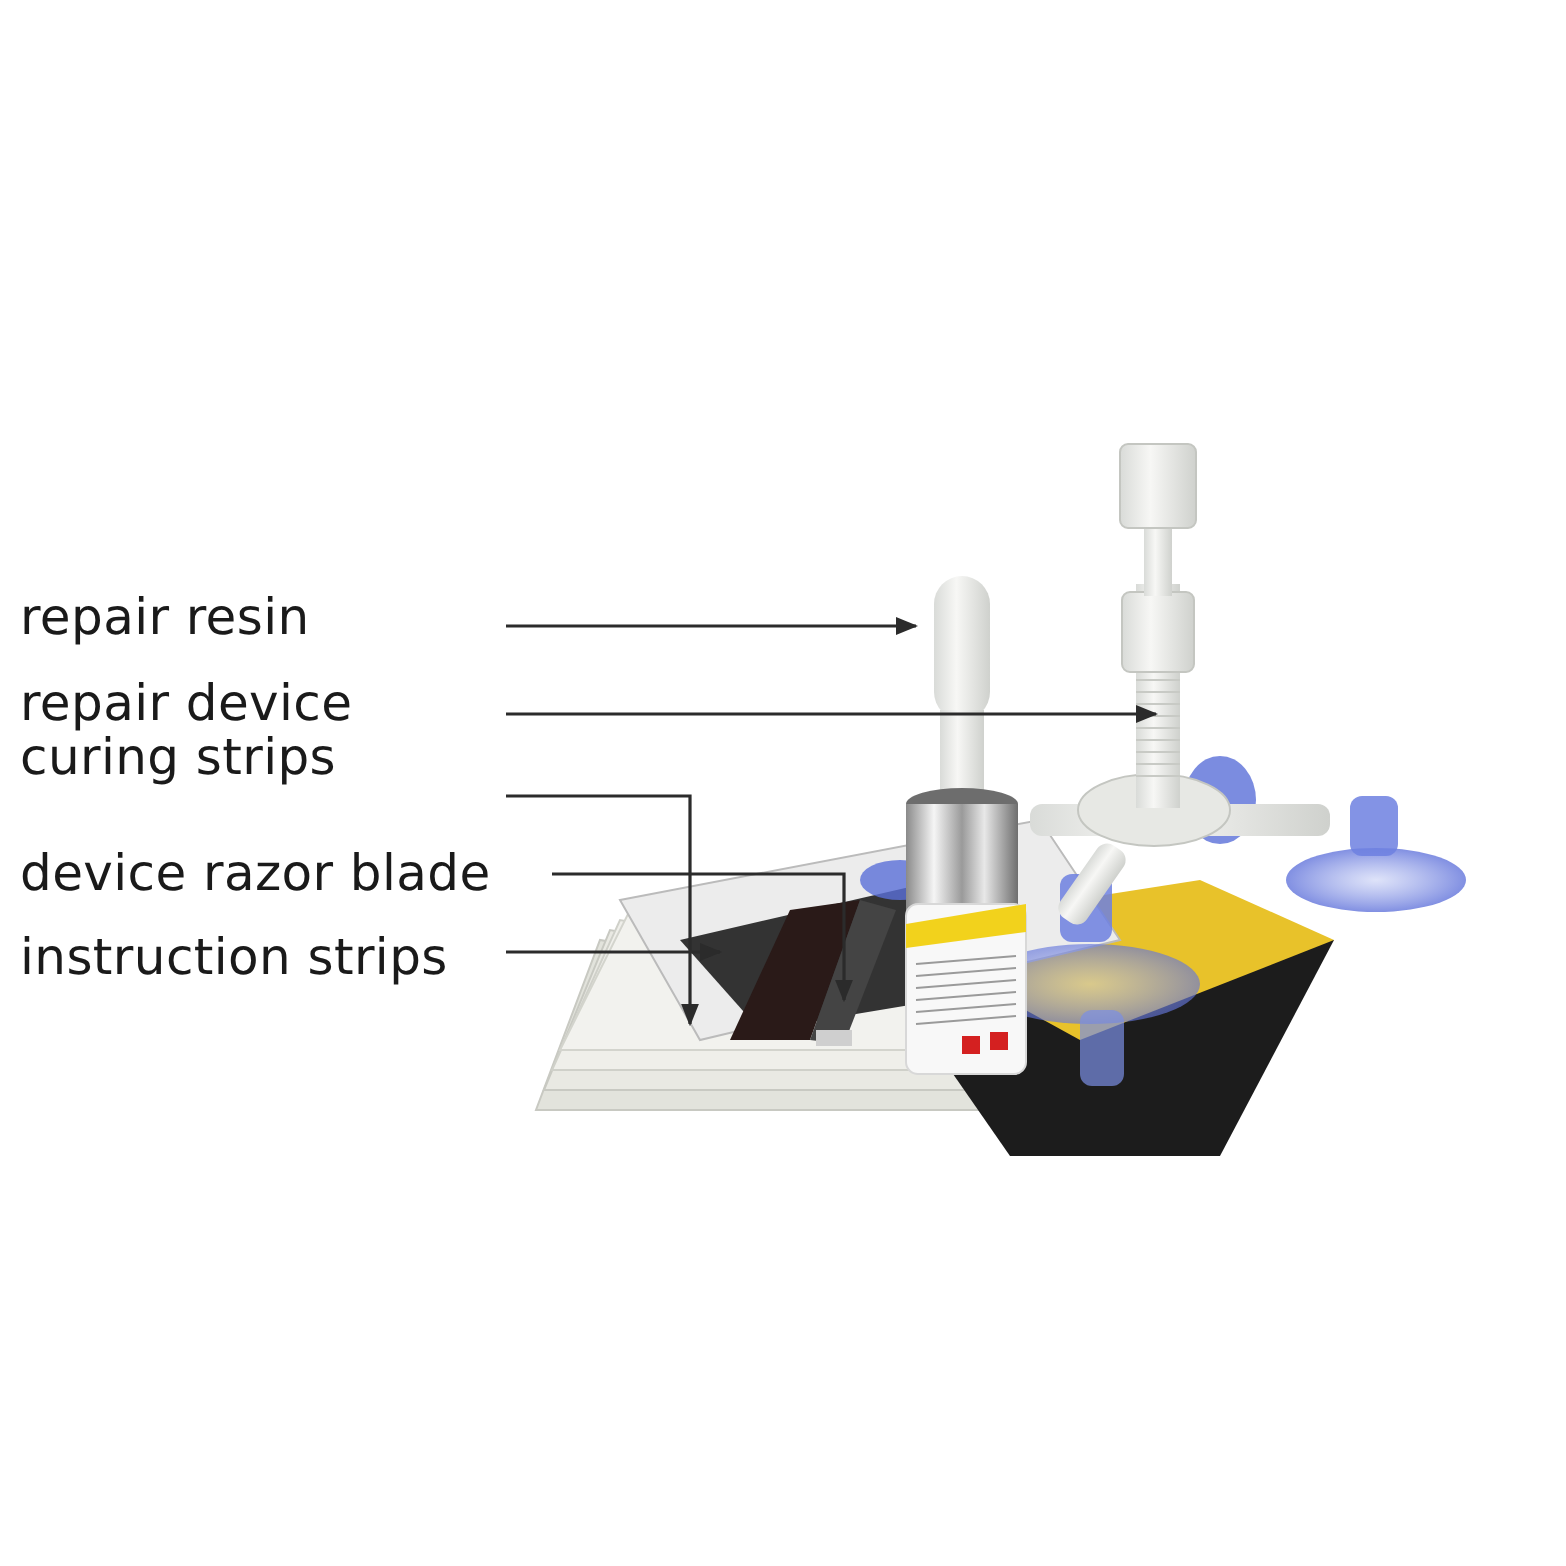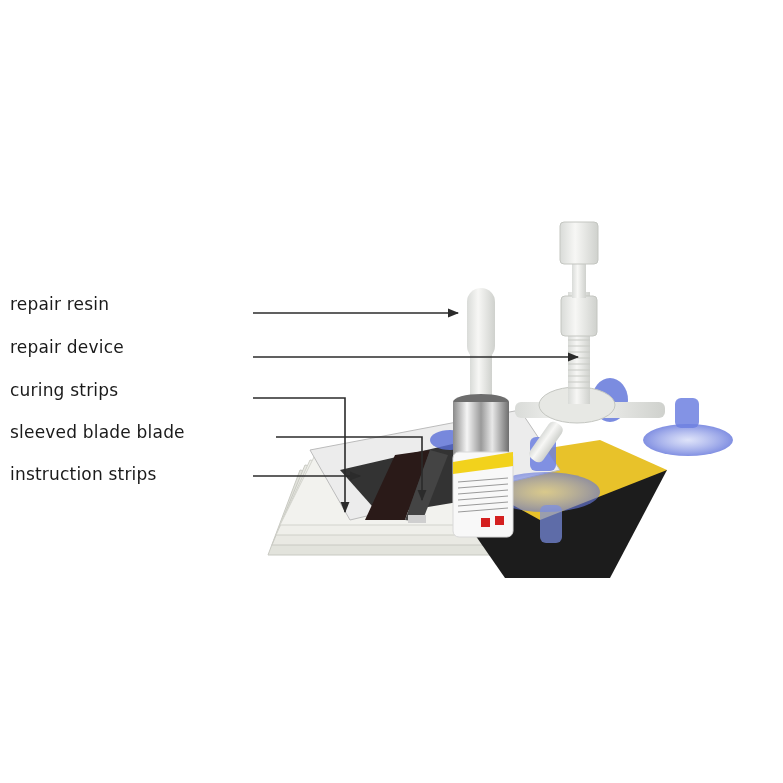--- a/index.html
+++ b/index.html
@@ -1,18 +1,18 @@
 <!DOCTYPE html>
 <html><head>
   <meta charset="utf-8">
   <style>
     html, body { margin: 0; padding: 0; background: #ffffff; }
     body { width: 783px; height: 783px; position: relative; overflow: hidden; font-family: "DejaVu Sans", sans-serif; }
     .label {
-      position: absolute; left: 10px; font-size: 17px; color: #1a1a1a;
+      position: absolute; left: 10px; font-size: 25px; color: #1a1a1a;
       line-height: 1; white-space: nowrap; letter-spacing: 0.2px;
     }
     svg.scene { position: absolute; left: 0; top: 0; }
   </style>
 </head>
 <body>
 
 <svg class="scene" width="783" height="783" viewBox="0 0 783 783">
   <defs>
     <linearGradient id="chrome" x1="0" x2="1">
@@ -110,15 +110,15 @@
     <line x1="253" y1="313" x2="458" y2="313" marker-end="url(#arrow)"></line>
     <line x1="253" y1="357" x2="578" y2="357" marker-end="url(#arrow)"></line>
     <polyline points="253,398 345,398 345,512" marker-end="url(#arrow)"></polyline>
     <polyline points="276,437 422,437 422,500" marker-end="url(#arrow)"></polyline>
     <line x1="253" y1="476" x2="360" y2="476" marker-end="url(#arrow)"></line>
   </g>
 </svg>
 
 <div class="label" style="top:296px">repair resin</div>
 <div class="label" style="top:339px">repair device</div>
-<div class="label" style="top:382px">curing strips</div>
-<div class="label" style="top:424px">sleeved blade blade</div>
+<div class="label" style="top:366px">curing strips</div>
+<div class="label" style="top:424px">device razor blade</div>
 <div class="label" style="top:466px">instruction strips</div>
 
 </body></html>

